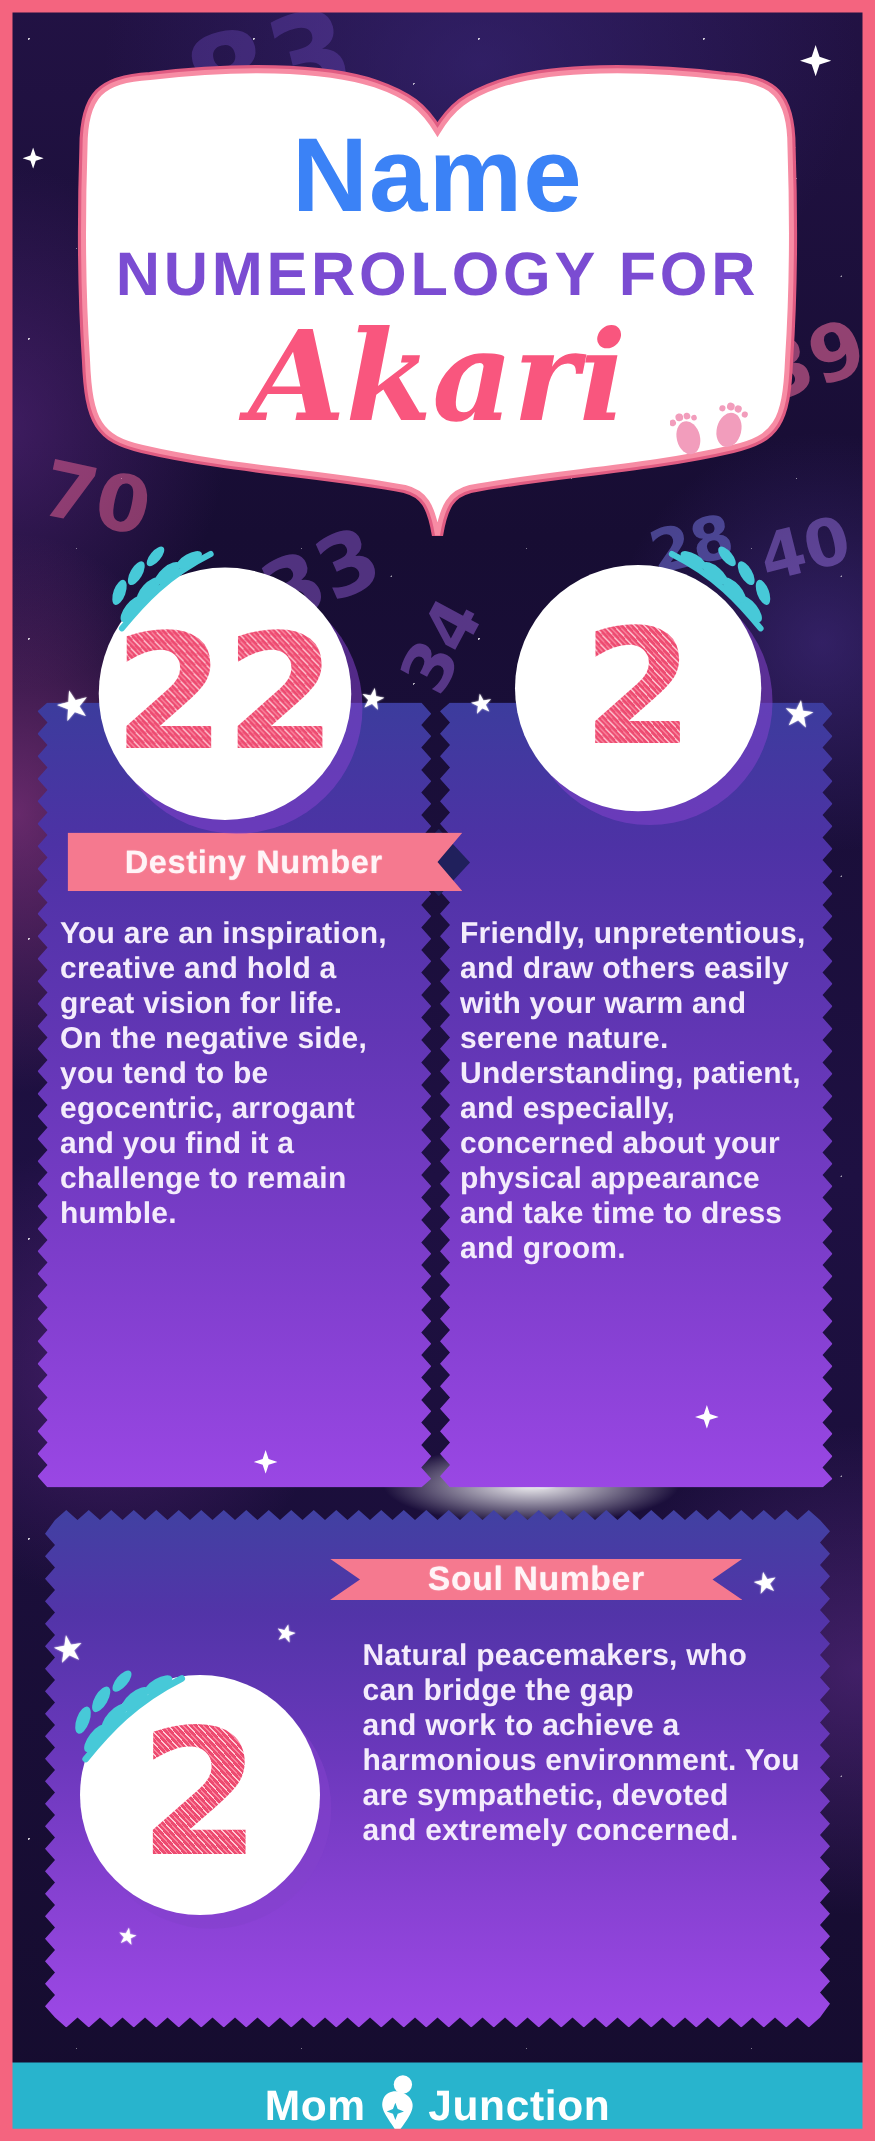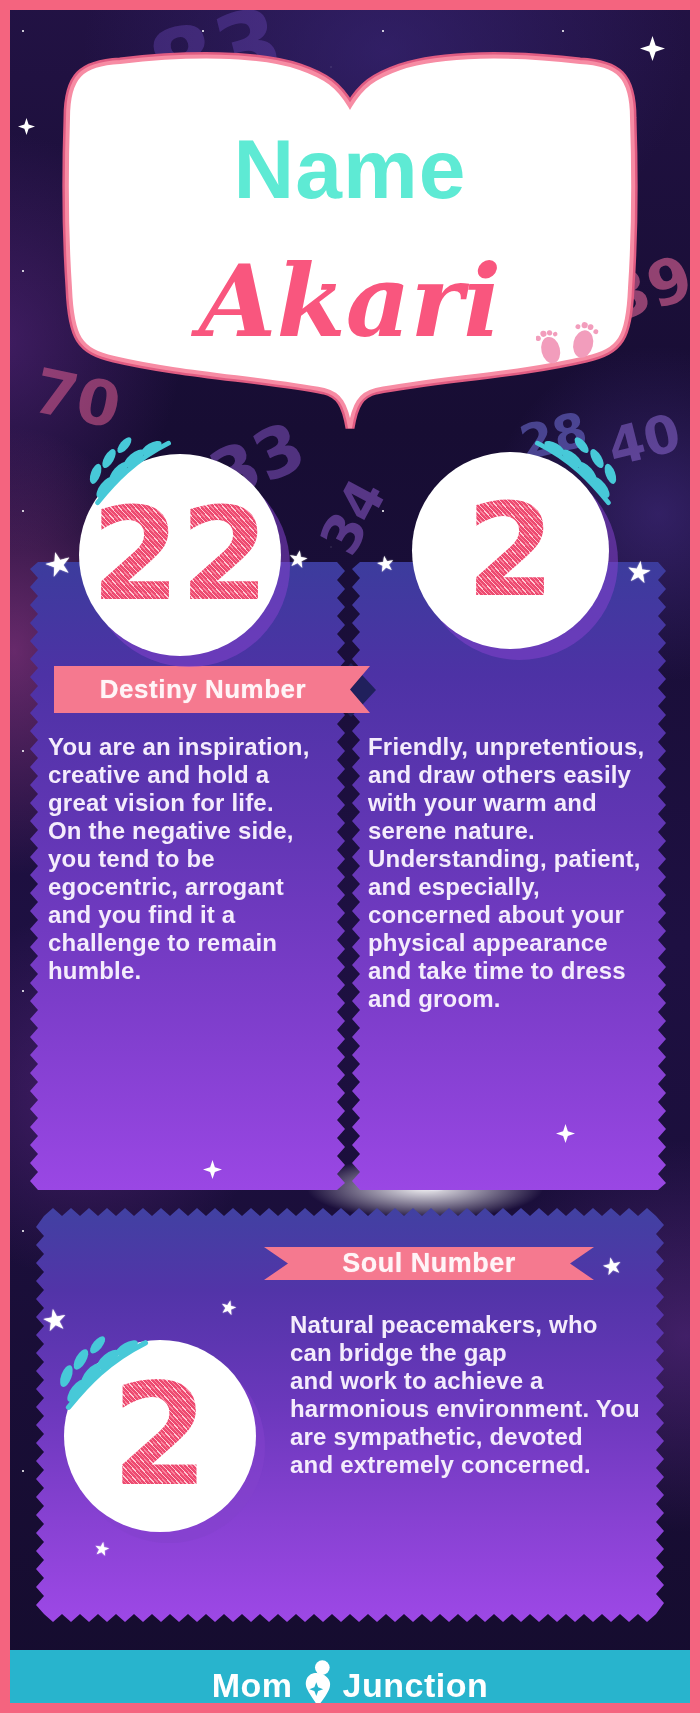--- a/index.html
+++ b/index.html
@@ -31,21 +31,21 @@
   .bg6{left:608px;top:414px;font-size:52px;transform:rotate(-14deg);color:rgba(160,120,235,.45);}
   .bg7{left:316px;top:490px;font-size:54px;transform:rotate(-62deg);color:rgba(150,95,215,.50);}
   .bg8{left:420px;top:1152px;font-size:42px;transform:rotate(175deg);color:rgba(170,170,255,.28);}
   .bg9{left:545px;top:1150px;font-size:42px;transform:rotate(186deg);color:rgba(180,160,255,.30);}
   .flare{position:absolute;left:290px;top:1152px;width:270px;height:72px;z-index:1;
     background:radial-gradient(ellipse at center, rgba(255,255,255,.95), rgba(255,255,255,0) 62%);}
 
   
   .title-frame{position:absolute;left:58px;top:48px;width:584px;height:392px;z-index:2;}
   .title1{position:absolute;left:0;right:0;top:92px;z-index:3;text-align:center;
-    font-size:84px;font-weight:bold;color:#5eead4;letter-spacing:1px;margin-top:29px;}
+    font-size:84px;font-weight:bold;color:#3b82f6;letter-spacing:1px;}
   .title2{position:absolute;left:0;right:0;top:192px;z-index:3;text-align:center;
     font-size:49px;font-weight:bold;color:#7b4cd2;letter-spacing:3px;}
   .title3{position:absolute;left:0;right:0;top:242px;z-index:3;text-align:center;
     font-family:"DejaVu Serif",serif;font-style:italic;font-weight:bold;
     font-size:100px;color:#f9567e;}
   .feet{position:absolute;left:536px;top:318px;width:66px;height:54px;z-index:3;}
 
   
   .card{position:absolute;z-index:2;
     background:linear-gradient(180deg,#3c3c9d 0%,#4d32a5 18%,#6136b4 42%,#7c3dca 70%,#9a47e4 100%);}
@@ -146,20 +146,21 @@
                C22 302 14 290 12 240 C8 180 8 130 10 70 Z" fill="#ffffff" stroke="#e05c82" stroke-width="9"></path>
       <path d="M10 70 C10 28 24 16 62 14 C130 6 200 6 242 20 C268 29 280 38 292 58
                C304 38 316 29 342 20 C384 6 454 6 522 14 C560 16 574 28 574 70
                C576 130 576 180 572 240 C570 290 562 302 528 310
                C460 326 380 330 318 342 C302 346 296 356 292 380
                C288 356 282 346 266 342 C204 330 124 326 56 310
                C22 302 14 290 12 240 C8 180 8 130 10 70 Z" fill="#ffffff" stroke="#f78ca4" stroke-width="4"></path>
     </svg>
   </div>
   <div class="title1">Name</div>
+  <div class="title2">NUMEROLOGY FOR</div>
   <div class="title3">Akari</div>
   <div class="feet">
     <svg viewBox="0 0 64 52" width="66" height="54">
       <g transform="rotate(-14 14 30)" fill="#f29dbc">
         <ellipse cx="14" cy="31" rx="9" ry="13"></ellipse>
         <circle cx="5" cy="17" r="2.6"></circle>
           <circle cx="11" cy="14" r="3"></circle>
         <circle cx="17" cy="14.5" r="2.6"></circle>
           <circle cx="22" cy="17" r="2.2"></circle>
       </g>

